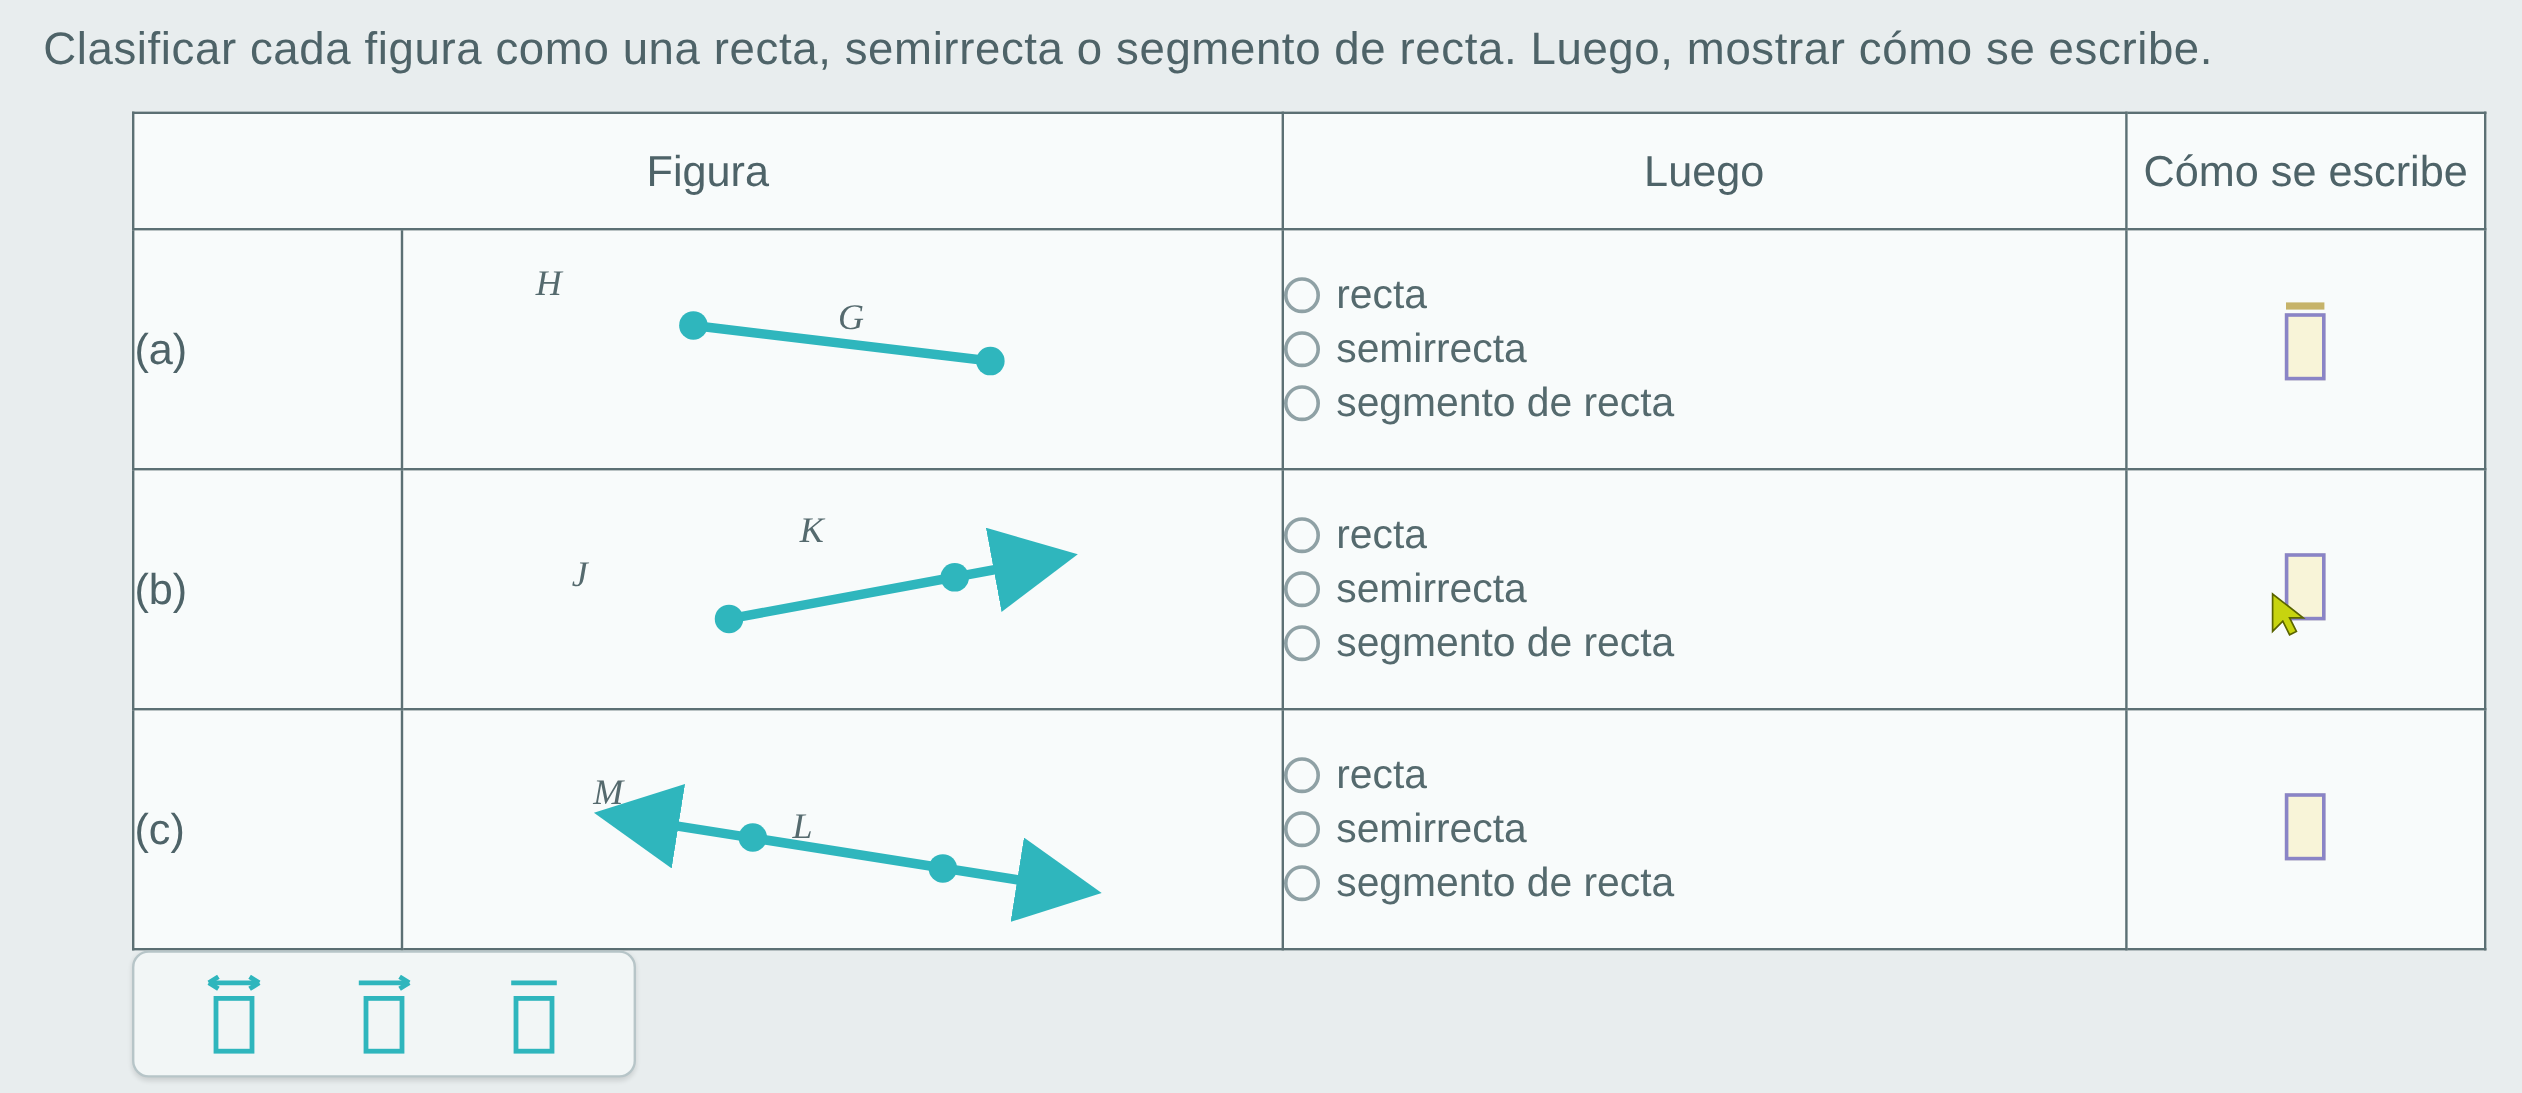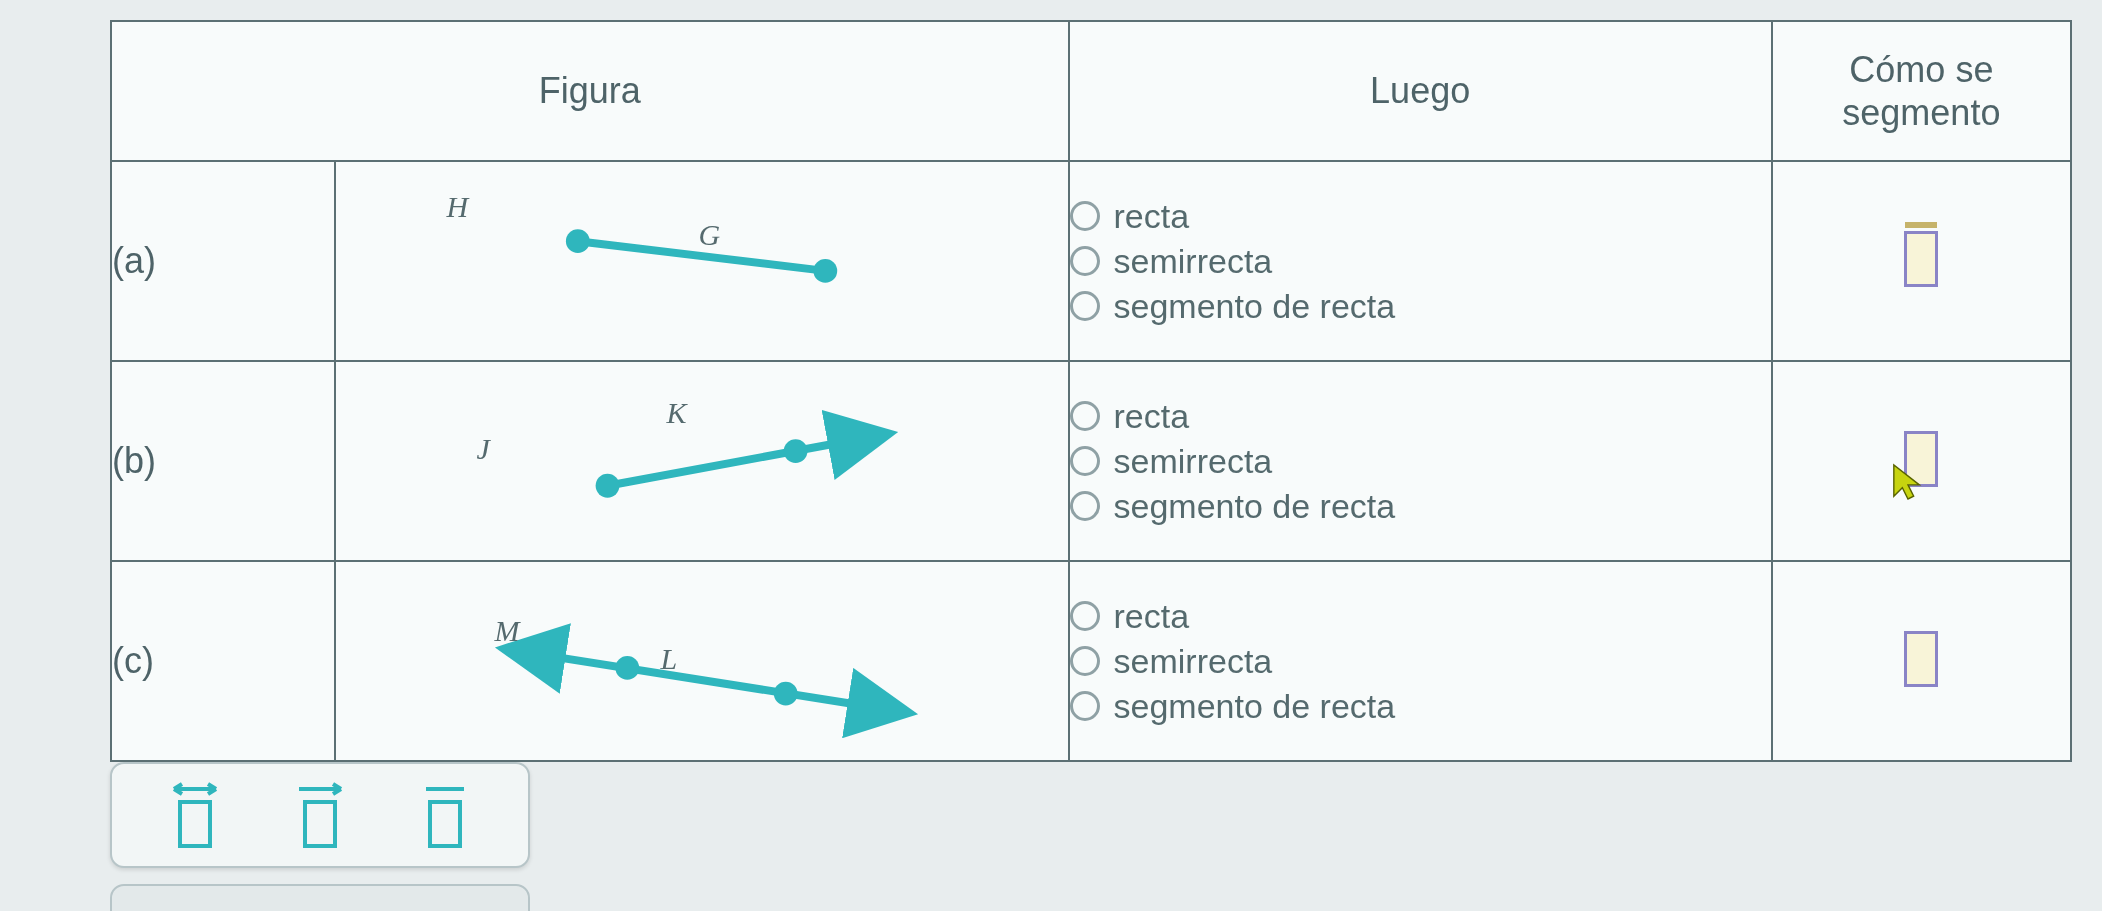--- a/index.html
+++ b/index.html
@@ -152,29 +152,30 @@
     cursor: pointer;
     width: 70px;
     text-align: center;
   }
 </style>
 </head>
 <body>
 
 <div class="page">
 
+  <p class="instructions">Clasificar cada figura como una recta, semirrecta o segmento de recta. Luego, mostrar cómo se escribe.</p>
 
   <div class="work-area">
 
     <table class="main">
       <thead>
         <tr>
           <th colspan="2">Figura</th>
           <th>Luego</th>
-          <th style="line-height:1.2">Cómo se segmento</th>
+          <th style="line-height:1.2">Cómo se escribe</th>
         </tr>
       </thead>
       <tbody>
 
         <tr>
           <td class="rowlabel">(a)</td>
           <td class="figure-cell" style="border-left:none">
             <svg class="figure-svg" viewBox="0 0 490 200">
               <line x1="120" y1="80" x2="370" y2="110" stroke="#2fb6bd" stroke-width="8" stroke-linecap="round"></line>
               <circle cx="120" cy="80" r="12" fill="#2fb6bd"></circle>

